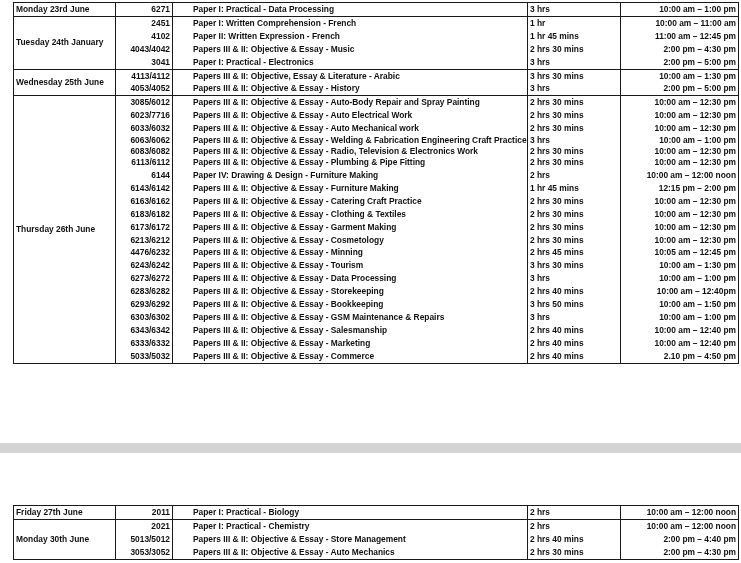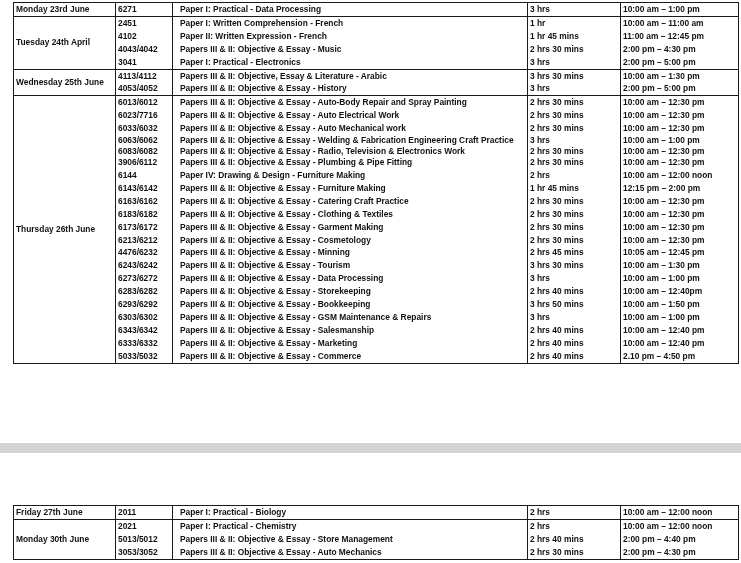--- a/index.html
+++ b/index.html
@@ -22,24 +22,24 @@
     .page1 table.tt { top: 2px; }
     .page2 table.tt { top: 52px; }
     table.tt td {
       padding: 0 2px; height: 12.9px; line-height: 12.9px;
       white-space: nowrap; overflow: hidden; vertical-align: middle;
       border-left: 1.6px solid #1a1a1a; border-right: 1.6px solid #1a1a1a;
     }
     table.tt tr.group-start td { border-top: 1.6px solid #1a1a1a; }
     table.tt tr.group-end td { border-bottom: 1.6px solid #1a1a1a; }
     table.tt td.date { border-top: 1.6px solid #1a1a1a; border-bottom: 1.6px solid #1a1a1a; padding-left: 2px; }
-    table.tt td.code { text-align: left; }
-    table.tt td.subject { padding-left: 7px; }
+    table.tt td.code { text-align: right; }
+    table.tt td.subject { padding-left: 20px; }
     table.tt td.duration { padding-left: 2px; }
-    table.tt td.time { text-align: left; }
+    table.tt td.time { text-align: right; }
     table.tt td.tight { height: 10.5px; line-height: 10.5px; }
     col.c-date { width: 102px; }
     col.c-code { width: 57px; }
     col.c-subject { width: 355px; }
     col.c-duration { width: 93px; }
     col.c-time { width: 118px; }
     .top-rule {
       position: absolute; left: 0; top: 0; width: 741px; height: 1px; background: #bdbdbd;
     }
   </style>
@@ -61,21 +61,21 @@
 
       <tr class="group-start group-end">
         <td class="date" rowspan="1">Monday 23rd June</td>
         <td class="code">6271</td>
         <td class="subject">Paper I: Practical - Data Processing</td>
         <td class="duration">3 hrs</td>
         <td class="time">10:00 am –  1:00 pm</td>
       </tr>
 
       <tr class="group-start">
-        <td class="date" rowspan="4">Tuesday 24th April</td>
+        <td class="date" rowspan="4">Tuesday 24th January</td>
         <td class="code">2451</td>
         <td class="subject">Paper I: Written Comprehension - French</td>
         <td class="duration">1 hr</td>
         <td class="time">10:00 am –  11:00 am</td>
       </tr>
       <tr>
         <td class="code">4102</td>
         <td class="subject">Paper II: Written Expression - French</td>
         <td class="duration">1 hr 45 mins</td>
         <td class="time">11:00 am –  12:45 pm</td>
@@ -102,21 +102,21 @@
       </tr>
       <tr class="group-end">
         <td class="code">4053/4052</td>
         <td class="subject">Papers III &amp; II: Objective &amp; Essay - History</td>
         <td class="duration">3 hrs</td>
         <td class="time">2:00 pm – 5:00 pm</td>
       </tr>
 
       <tr class="group-start">
         <td class="date" rowspan="21">Thursday 26th June</td>
-        <td class="code">6013/6012</td>
+        <td class="code">3085/6012</td>
         <td class="subject">Papers III &amp; II: Objective &amp; Essay - Auto-Body Repair and Spray Painting</td>
         <td class="duration">2 hrs 30 mins</td>
         <td class="time">10:00 am –  12:30 pm</td>
       </tr>
       <tr>
         <td class="code">6023/7716</td>
         <td class="subject">Papers III &amp; II: Objective &amp; Essay - Auto Electrical Work</td>
         <td class="duration">2 hrs 30 mins</td>
         <td class="time">10:00 am –  12:30 pm</td>
       </tr>
@@ -132,21 +132,21 @@
         <td class="duration tight">3 hrs</td>
         <td class="time tight">10:00 am –  1:00 pm</td>
       </tr>
       <tr>
         <td class="code tight">6083/6082</td>
         <td class="subject tight">Papers III &amp; II: Objective &amp; Essay - Radio, Television &amp; Electronics Work</td>
         <td class="duration tight">2 hrs 30 mins</td>
         <td class="time tight">10:00 am – 12:30 pm</td>
       </tr>
       <tr>
-        <td class="code">3906/6112</td>
+        <td class="code">6113/6112</td>
         <td class="subject">Papers III &amp; II: Objective &amp; Essay - Plumbing &amp; Pipe Fitting</td>
         <td class="duration">2 hrs 30 mins</td>
         <td class="time">10:00 am –  12:30 pm</td>
       </tr>
       <tr>
         <td class="code">6144</td>
         <td class="subject">Paper IV: Drawing &amp; Design - Furniture Making</td>
         <td class="duration">2 hrs</td>
         <td class="time">10:00 am – 12:00 noon</td>
       </tr>

